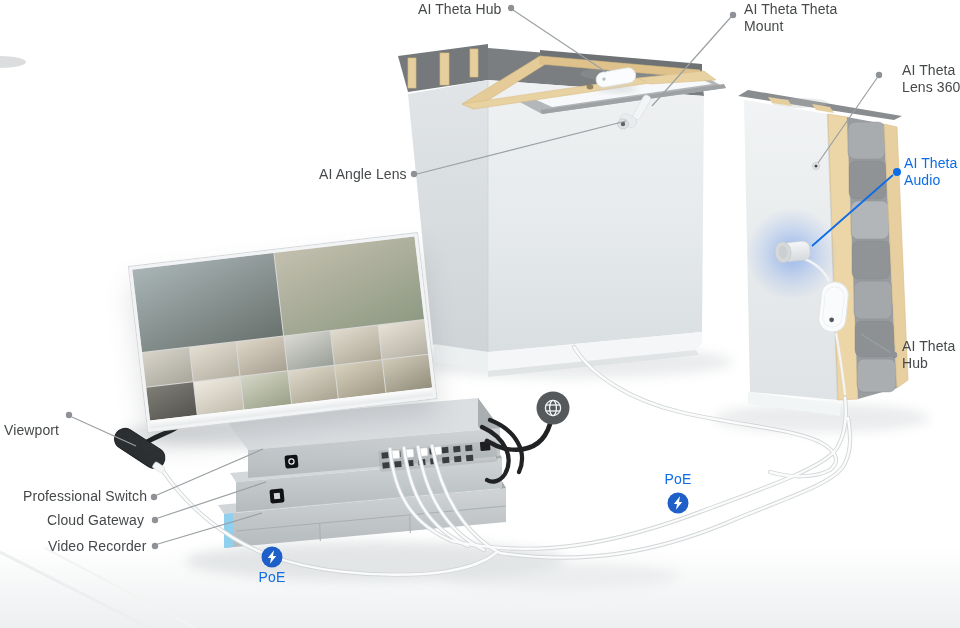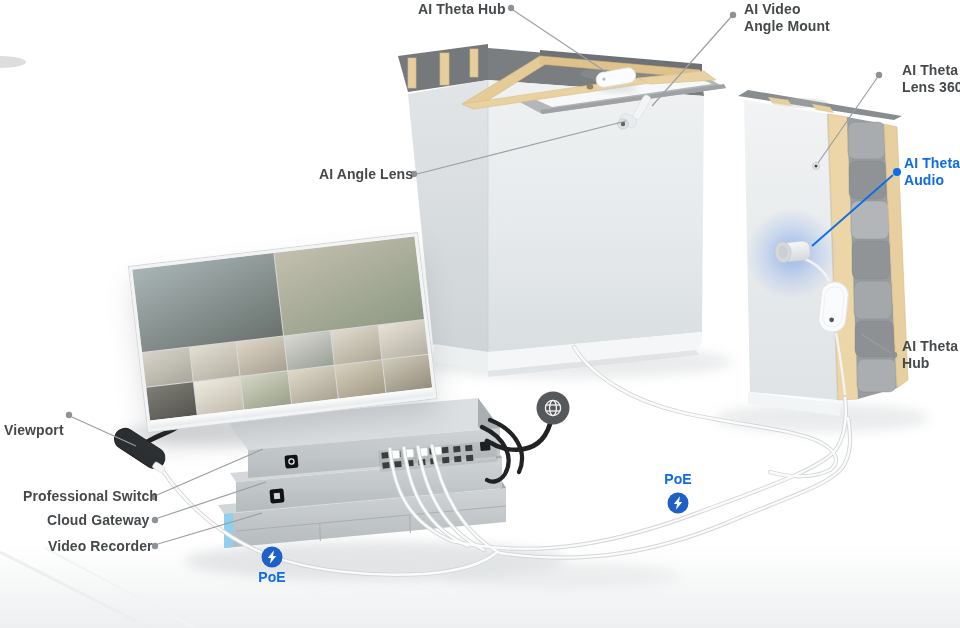--- a/index.html
+++ b/index.html
@@ -1,19 +1,19 @@
 <!DOCTYPE html>
 <html style="--accent: #0d6ce6; --poe-badge: #1e5fc8; --label: #46494b; --leader: #9aa0a3;"><head>
 <meta charset="utf-8">
 <style>
   html,body{margin:0;padding:0;background:#fff;}
   .stage{position:relative;width:960px;height:628px;background:#fff;overflow:hidden;
          font-family:"Liberation Sans",sans-serif;}
   svg{position:absolute;left:0;top:0;}
-  .label{position:absolute;font-size:14px;line-height:1.18;font-weight:700;
+  .label{position:absolute;font-size:14px;line-height:1.18;font-weight:400;
          color:var(--label,#46494b);letter-spacing:.1px;z-index:30;}
   .label.blue{color:var(--accent,#0d6ce6);}
   .label.center{text-align:center;}
   .monitor{position:absolute;left:129px;top:267px;width:284px;z-index:20;
            transform:rotate(-6.7deg);transform-origin:0 0;
            background:#f4f5f6;border:3px solid #f2f3f4;
            box-shadow:0 0 0 1px #d4d8da, 0 16px 28px rgba(90,95,100,.20);}
   .screen{width:284px;height:152px;background:#d8d8d8;display:grid;
           grid-template-columns:repeat(6,1fr);grid-template-rows:83px 34px 33px;
           grid-gap:1px;overflow:hidden;}
@@ -317,21 +317,21 @@
         <div class="feed" style="background: linear-gradient(160deg, rgb(239, 234, 224) 0%, rgb(194, 188, 174) 100%);"></div>
         <div class="feed" style="background: linear-gradient(160deg, rgb(211, 213, 197) 0%, rgb(154, 161, 136) 100%);"></div>
         <div class="feed" style="background: linear-gradient(160deg, rgb(221, 216, 200) 0%, rgb(169, 164, 146) 100%);"></div>
         <div class="feed" style="background: linear-gradient(160deg, rgb(215, 208, 189) 0%, rgb(161, 154, 135) 100%);"></div>
         <div class="feed" style="background: linear-gradient(160deg, rgb(207, 201, 185) 0%, rgb(147, 141, 124) 100%);"></div>
       </div>
   <div class="chin"></div>
 </div>
 
 <div class="label" style="left:418px;top:1px;">AI Theta Hub</div>
-<div class="label" style="left:744px;top:1px;width:95px;">AI Video Angle Mount</div>
+<div class="label" style="left:744px;top:1px;width:95px;">AI Theta Theta Mount</div>
 <div class="label" style="left:902px;top:62px;width:69px;">AI Theta Lens 360</div>
 <div class="label blue" style="left:904px;top:155px;width:62px;">AI Theta Audio</div>
 <div class="label" style="left:319px;top:166px;">AI Angle Lens</div>
 <div class="label" style="left:902px;top:338px;width:62px;">AI Theta Hub</div>
 <div class="label" style="left:4px;top:406px;margin-top:16px;">Viewport</div>
 <div class="label" style="left:23px;top:488px;">Professional Switch</div>
 <div class="label" style="left:47px;top:512px;">Cloud Gateway</div>
 <div class="label" style="left:48px;top:538px;">Video Recorder</div>
 <div class="label blue center" style="left:661px;top:471px;width:34px;">PoE</div>
 <div class="label blue center" style="left:255px;top:569px;width:34px;">PoE</div>

